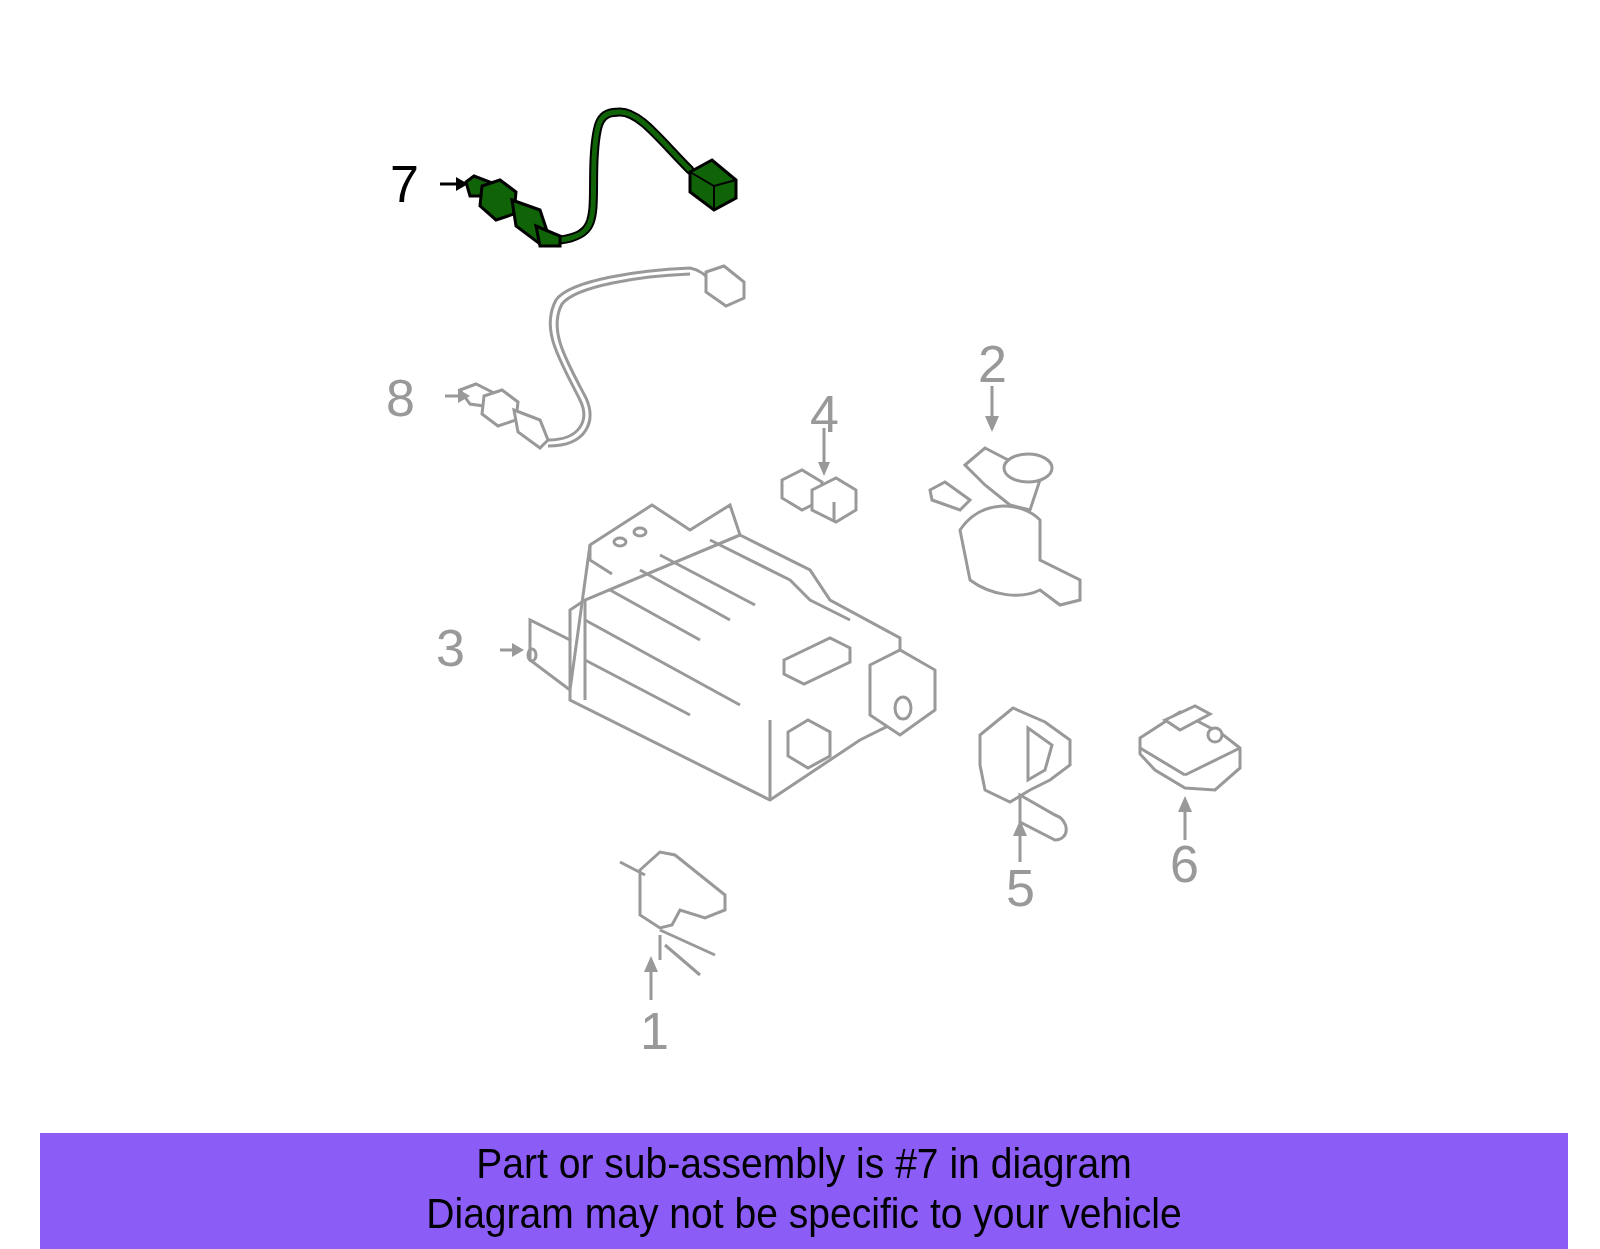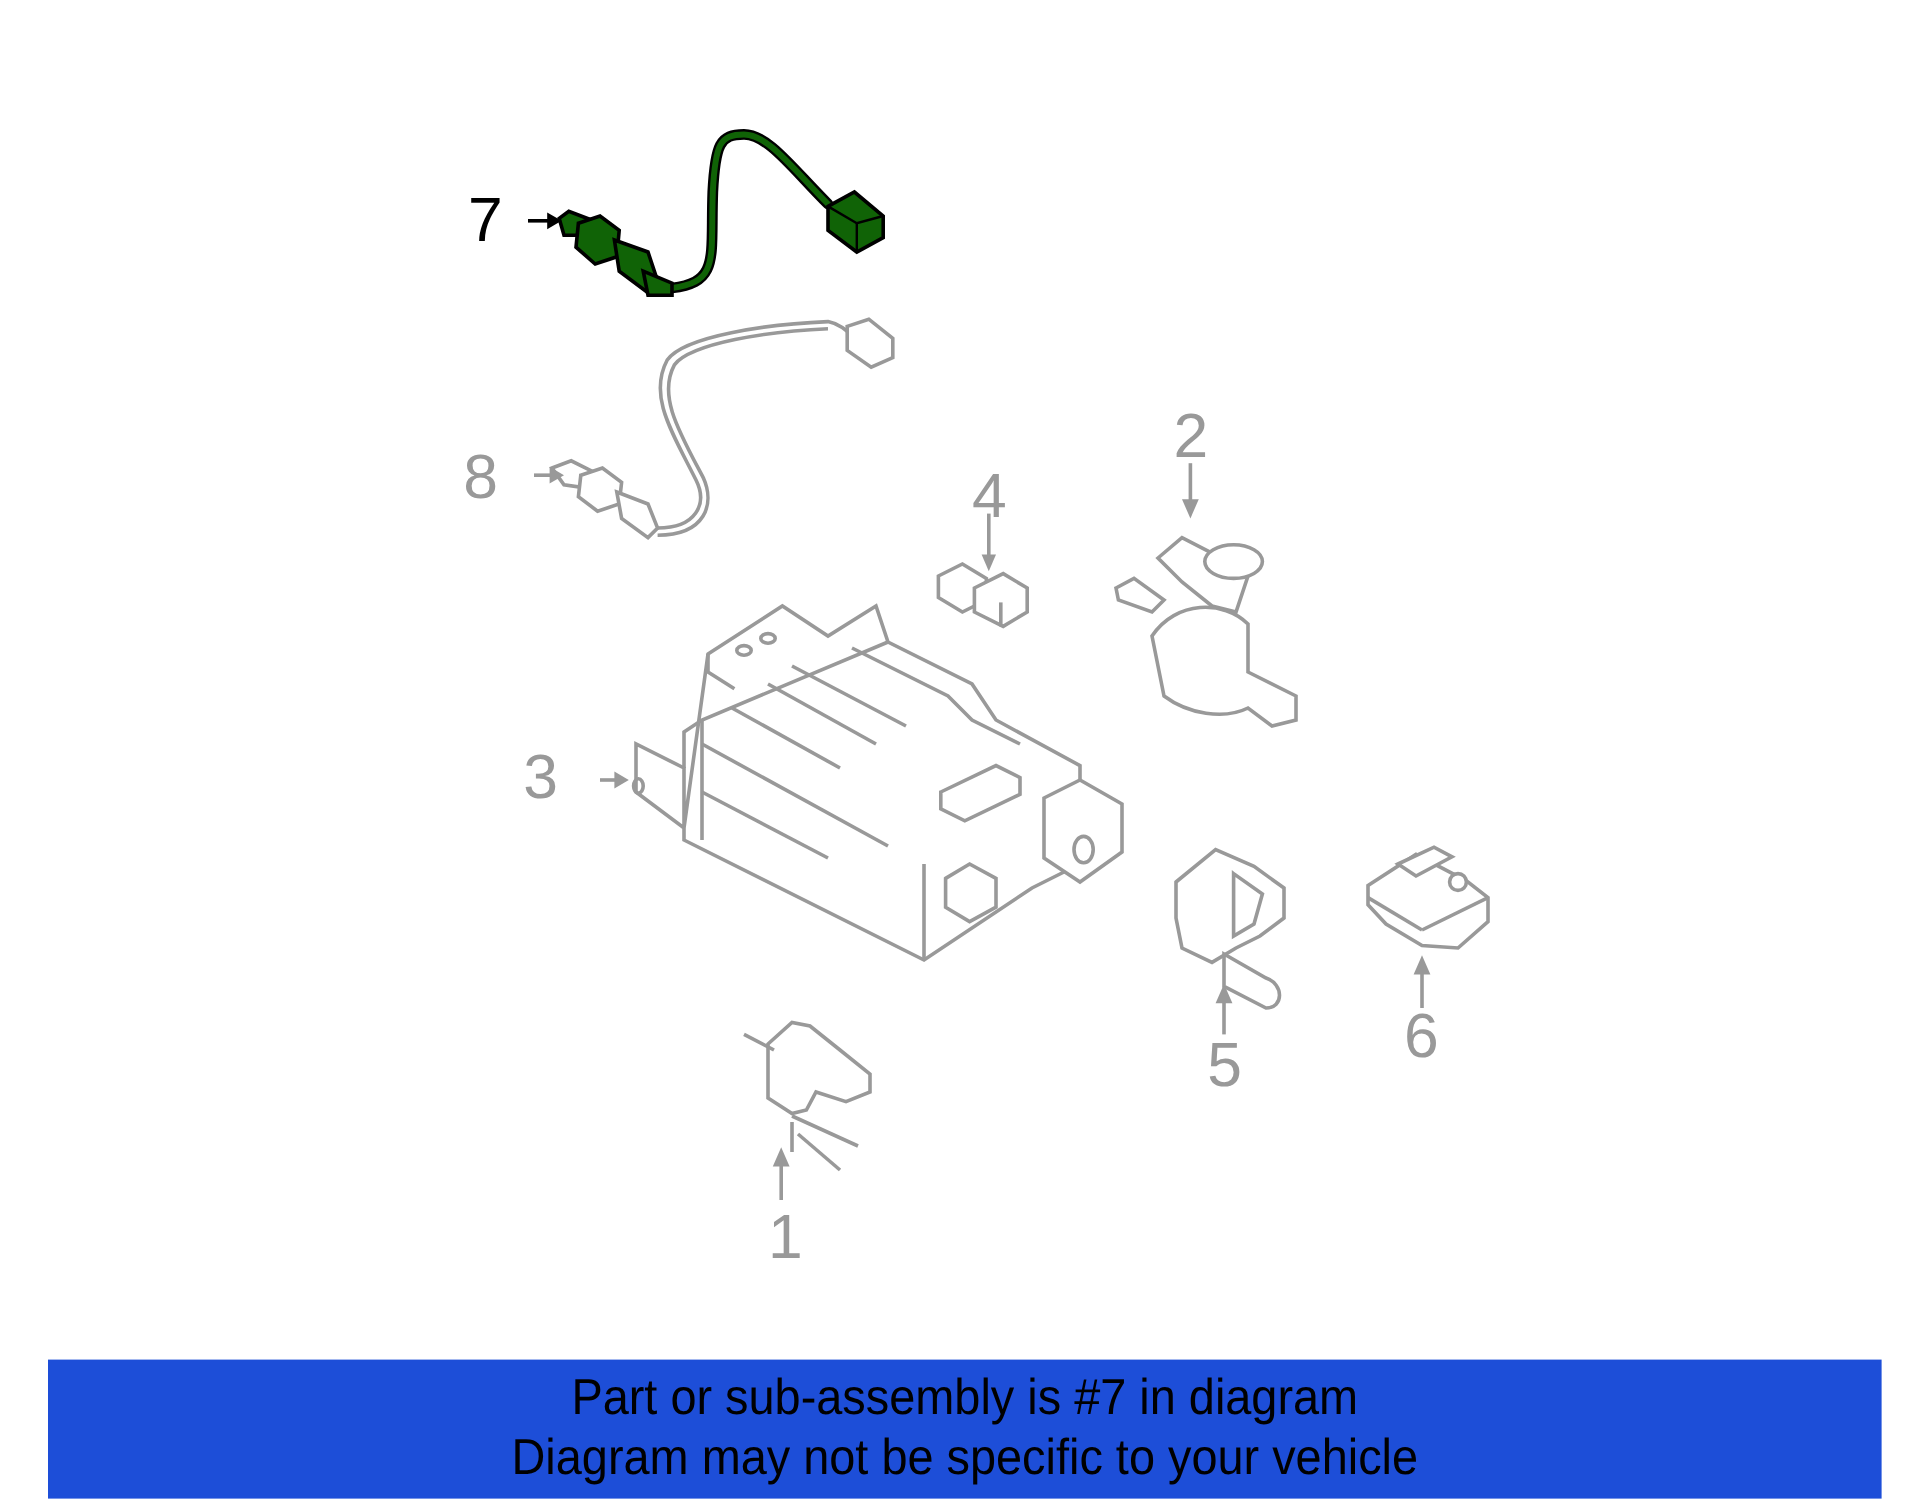--- a/index.html
+++ b/index.html
@@ -3,21 +3,21 @@
 <meta charset="utf-8">
 <style>
   html, body { margin: 0; padding: 0; background: #ffffff; }
   body { width: 1600px; height: 1249px; position: relative; overflow: hidden;
          font-family: "Liberation Sans", sans-serif; }
   #diagram { position: absolute; left: 0; top: 0; width: 1600px; height: 1100px; }
   .callout { position: absolute; font-family: "Liberation Sans", sans-serif;
              font-size: 52px; line-height: 52px; color: #999999; }
   .callout.active { color: #000000; }
   #banner { position: absolute; left: 40px; top: 1133px; width: 1528px; height: 116px;
-            background: #1d4ed8; text-align: center; }
+            background: #8b5cf6; text-align: center; }
   #banner .line { font-family: "Liberation Sans", sans-serif; font-size: 42px; line-height: 50px;
                   color: #000000; transform: scaleX(0.93); }
   #banner .line1 { margin-top: 6px; }
 </style>
 </head>
 <body>
 
 <div id="diagram">
   <svg width="1600" height="1100" viewBox="0 0 1600 1100" xmlns="http://www.w3.org/2000/svg">
 

